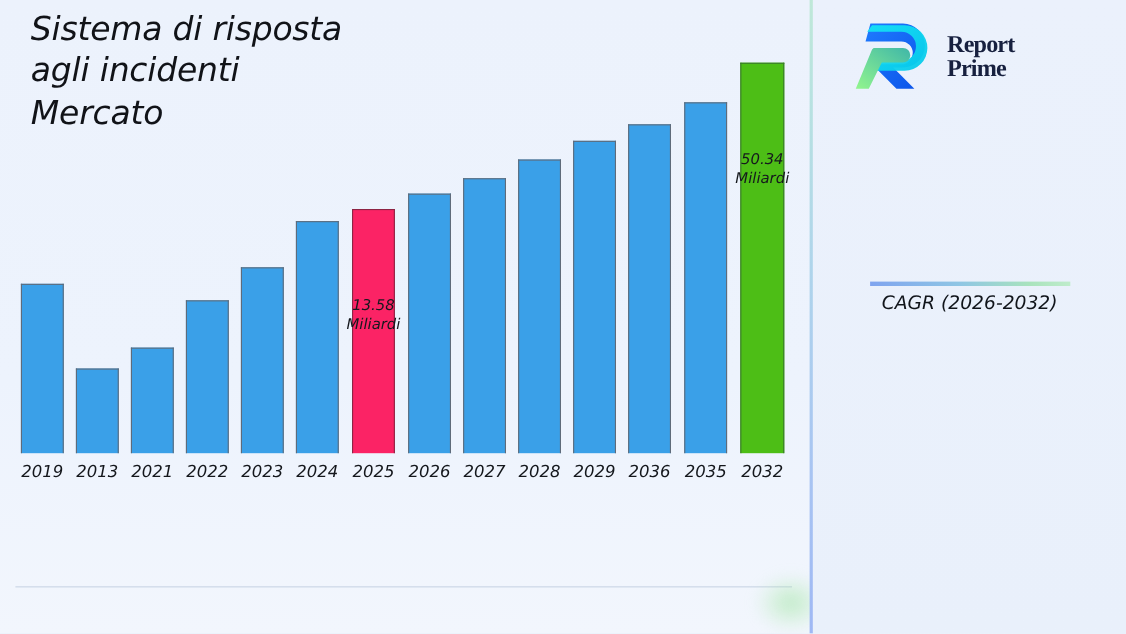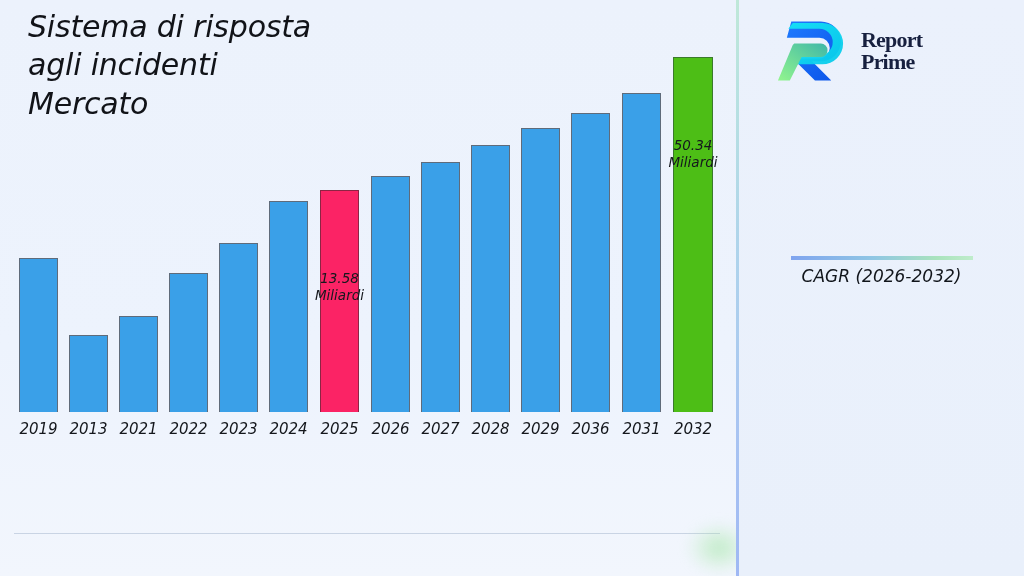--- a/index.html
+++ b/index.html
@@ -136,21 +136,21 @@
         <div class="tick-label" style="left: 363.5px;">2026</div>
         <div class="bar blue" style="left: 421px; width: 39px; height: 250px;"></div>
         <div class="tick-label" style="left: 413.5px; margin-top: 18px;">2027</div>
         <div class="bar blue" style="left: 471px; width: 39px; height: 267px;"></div>
         <div class="tick-label" style="left: 463.5px;">2028</div>
         <div class="bar blue" style="left: 521px; width: 39px; height: 284px;"></div>
         <div class="tick-label" style="left: 513.5px;">2029</div>
         <div class="bar blue" style="left: 571px; width: 39px; height: 299px;"></div>
         <div class="tick-label" style="left: 563.5px;">2036</div>
         <div class="bar blue" style="left: 622px; width: 39px; height: 319px;"></div>
-        <div class="tick-label" style="left: 614.5px;">2031</div>
+        <div class="tick-label" style="left: 614.5px;">2035</div>
         <div class="bar final" style="left: 673px; width: 40px; height: 355px;"></div>
         <div class="tick-label" style="left: 666px;">2032</div>
       </div>
 
     <div class="bar-value-label" id="label-highlight" style="left: 289.5px; width: 100px; top: 270px;">13.58
 Miliardi</div>
 
     <div class="bar-value-label" id="label-final" style="left: 643px; width: 100px; top: 137px;">50.34
 Miliardi</div>
   </div>

